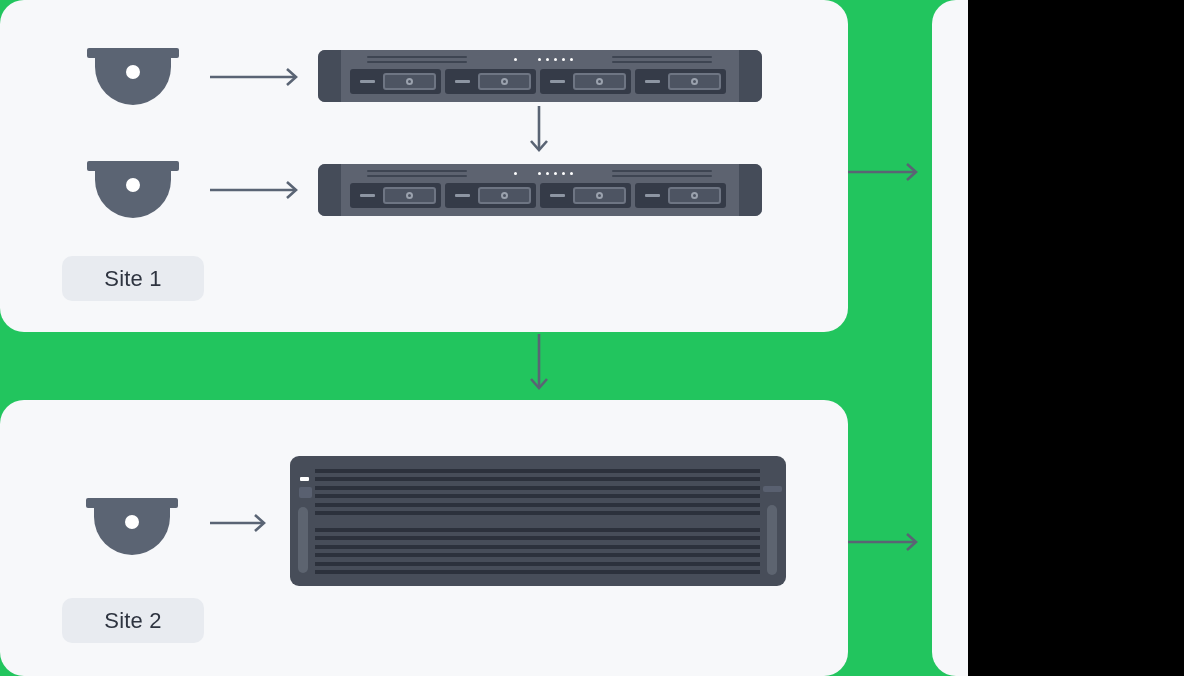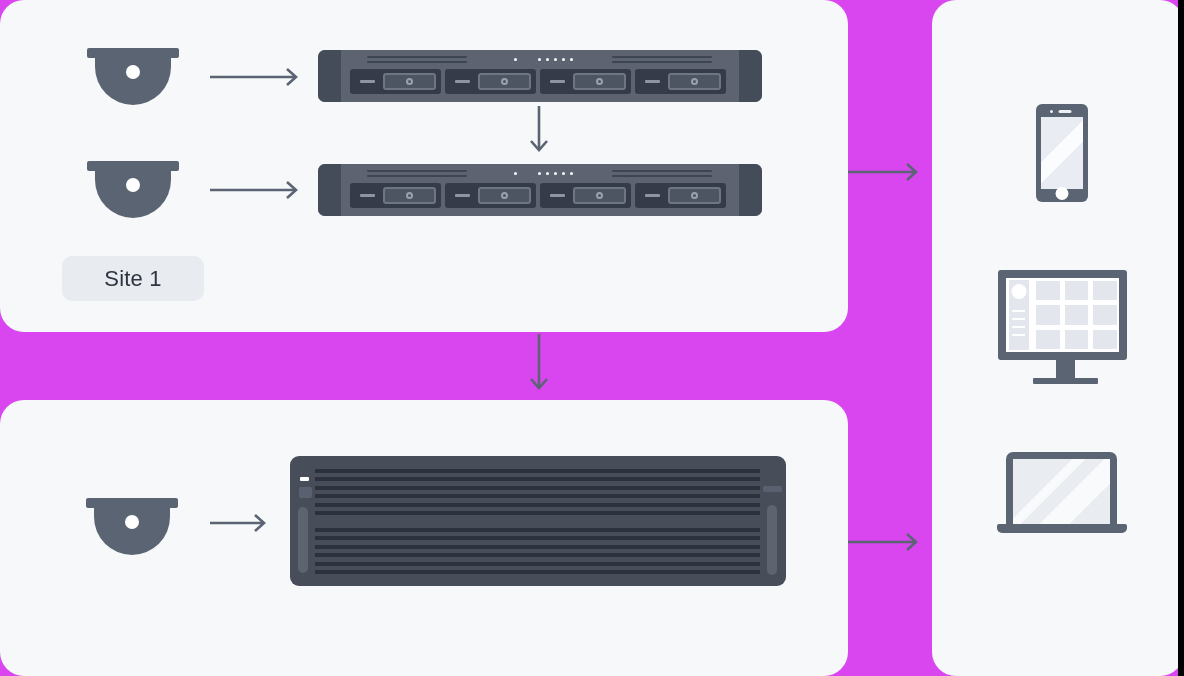--- a/index.html
+++ b/index.html
@@ -1,17 +1,17 @@
 <!DOCTYPE html>
 <html><head>
 <meta charset="utf-8">
 <style>
   * { margin:0; padding:0; box-sizing:border-box; }
   html,body { width:1184px; height:676px; background:#000; font-family:"Liberation Sans",sans-serif; }
-  .stage { position:relative; width:1178px; height:676px; background:#d946ef; overflow:hidden;padding-left:48px; }
+  .stage { position:relative; width:968px; height:676px; background:#22c55e; overflow:hidden;padding-left:48px; }
   .panel { position:absolute; background:#f7f8fa; border-radius:24px; }
   .panel-site1 { left:0; top:0; width:848px; height:332px; }
   .panel-site2 { left:0; top:400px; width:848px; height:276px; }
   .panel-clients { left:932px; top:0; width:252px; height:676px; }
 
   
   .pill { position:absolute; background:#e8ebf0; border-radius:10px; display:flex; align-items:center; justify-content:center; }
   .pill span { font-size:22px; font-weight:500; color:#2e3440; letter-spacing:.2px; }
   .pill-site1 { left:62px; top:256px; width:142px; height:45px; }
   .pill-site2 { left:62px; top:598px; width:142px; height:45px; }
@@ -250,20 +250,23 @@
   <div class="monitor-base"></div>
 
   <div class="laptop-screen">
     <div class="laptop-glass"></div>
   </div>
   <div class="laptop-base"></div>
 
   <div class="pill pill-site1">
     <span>Site 1</span>
   </div>
+  <div class="pill pill-site2">
+    <span>Site 2</span>
+  </div>
 
   <div class="arrow" style="left:210px; top:65px;">
     <svg width="90" height="24" viewBox="0 0 90 24">
         <g stroke="#5a6474" stroke-width="2.6" fill="none">
           <line x1="0" y1="12" x2="86" y2="12"></line>
           <polyline points="77,4 86,12 77,20"></polyline>
         </g>
       </svg>
   </div>
   <div class="arrow" style="left:210px; top:178px;">

